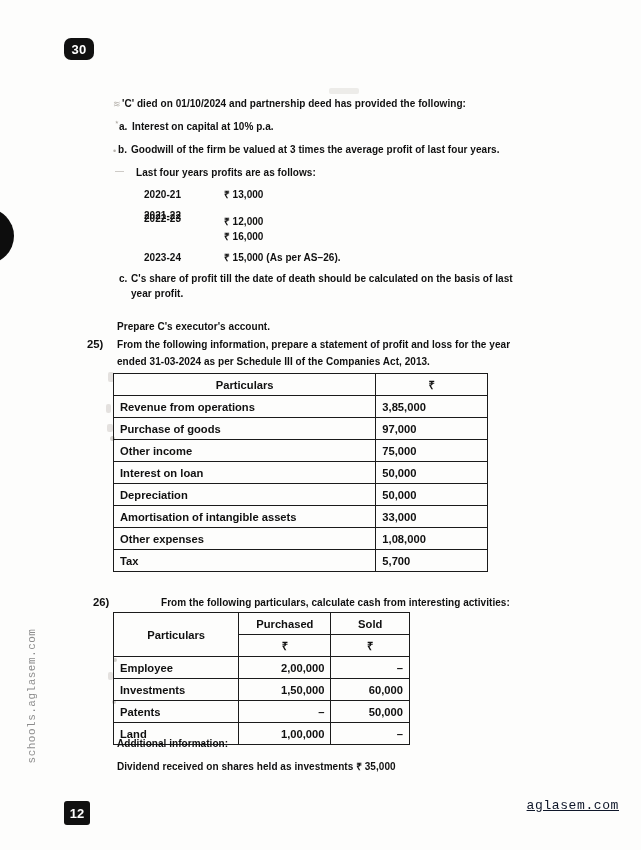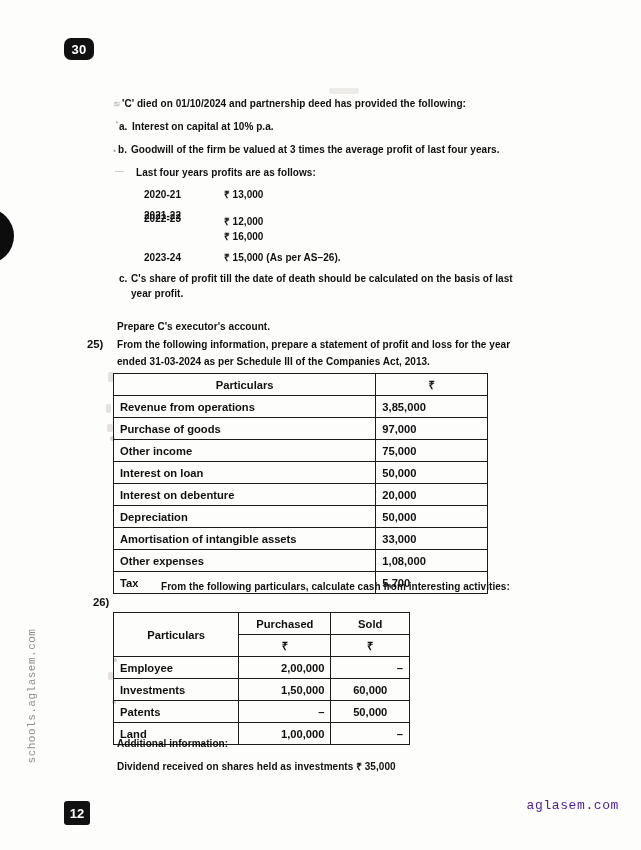--- a/index.html
+++ b/index.html
@@ -86,21 +86,22 @@
     white-space: nowrap;
     text-align: center;
   }
   .wm-corner {
     position: absolute;
     right: 22px;
     top: 798px;
     font-family: "Liberation Mono", monospace;
     font-size: 13px;
     letter-spacing: .6px;
-    color: #4c1d95;
+    color: #0f172a;
+    text-decoration: underline;
   }
 
   
   .content {
     position: absolute;
     left: 0;
     top: 0;
     width: 641px;
   }
   .line {
@@ -153,21 +154,21 @@
   .t1 .hdr-amt  { text-align: center; }
   .t1 td, .t1 th { height: 17px; }
 
   .t2 {
     left: 113px;
     top: 612px;
     width: 297px;
   }
   .t2 .c-part { width: 131px; text-align: left; }
   .t2 .c-pur  { width: 88px;  text-align: right; }
-  .t2 .c-sold { width: 78px;  text-align: center; }
+  .t2 .c-sold { width: 78px;  text-align: right; }
   .t2 .hdr { text-align: center; vertical-align: middle; }
   .t2 td, .t2 th { height: 17px; }
   .t2 .dash { text-align: right; }
 </style>
 </head>
 <body>
 
 <div id="page">
 
   <div class="edge-blob"></div>
@@ -242,44 +243,40 @@
         </tr>
         <tr>
           <td class="c-part">Other income</td>
           <td class="c-amt">75,000</td>
         </tr>
         <tr>
           <td class="c-part">Interest on loan</td>
           <td class="c-amt">50,000</td>
         </tr>
         <tr>
-          <td class="c-part">Interest on debenture</td>
-          <td class="c-amt">20,000</td>
-        </tr>
-        <tr>
           <td class="c-part">Depreciation</td>
           <td class="c-amt">50,000</td>
         </tr>
         <tr>
           <td class="c-part">Amortisation of intangible assets</td>
           <td class="c-amt">33,000</td>
         </tr>
         <tr>
           <td class="c-part">Other expenses</td>
           <td class="c-amt">1,08,000</td>
         </tr>
         <tr>
           <td class="c-part">Tax</td>
           <td class="c-amt">5,700</td>
         </tr>
       </tbody>
     </table>
 
     <div class="qnum" style="left:93px; top:596px;">26)</div>
-    <div class="line" style="left:117px; top:580px;padding-left:44px;">From the following particulars, calculate cash from interesting activities:</div>
+    <div class="line" style="left:117px; top:596px;padding-left:44px;">From the following particulars, calculate cash from interesting activities:</div>
 
     <table class="t2">
       <thead>
         <tr>
           <th class="c-part hdr" rowspan="2">Particulars</th>
           <th class="c-pur hdr">Purchased</th>
           <th class="c-sold hdr">Sold</th>
         </tr>
         <tr>
           <th class="c-pur hdr">₹</th>

